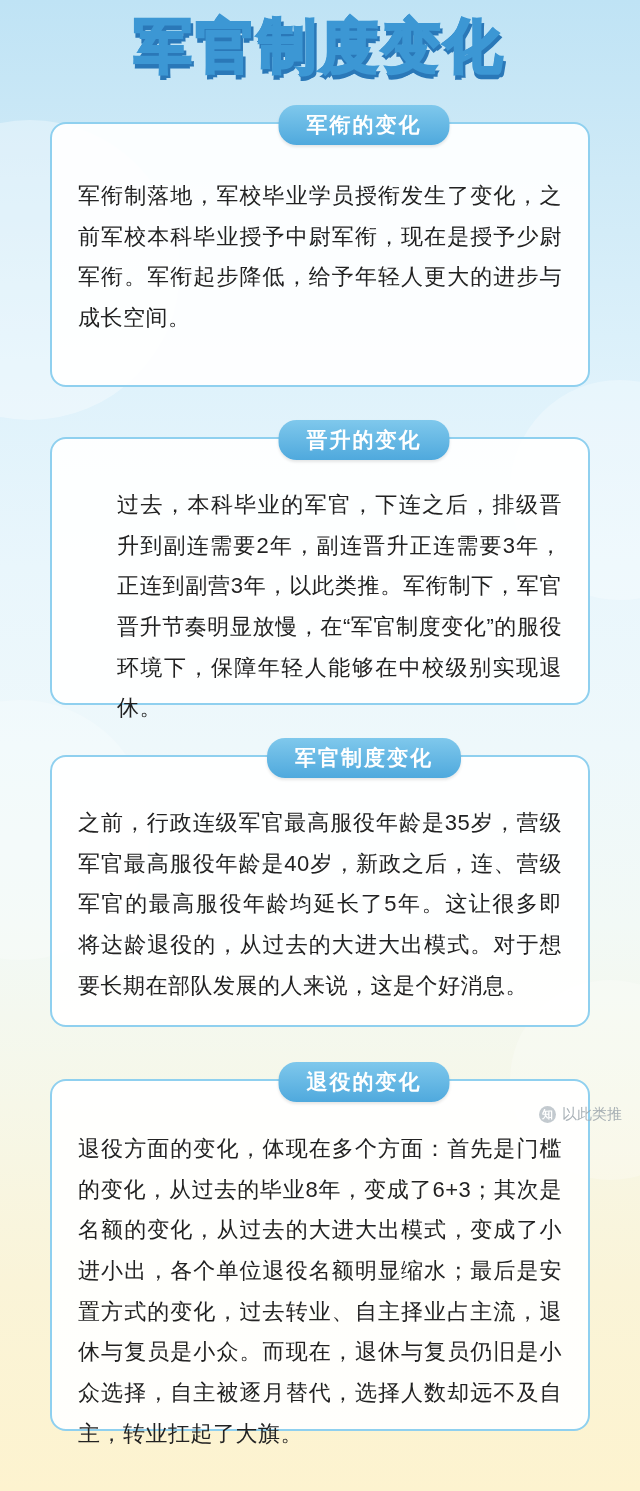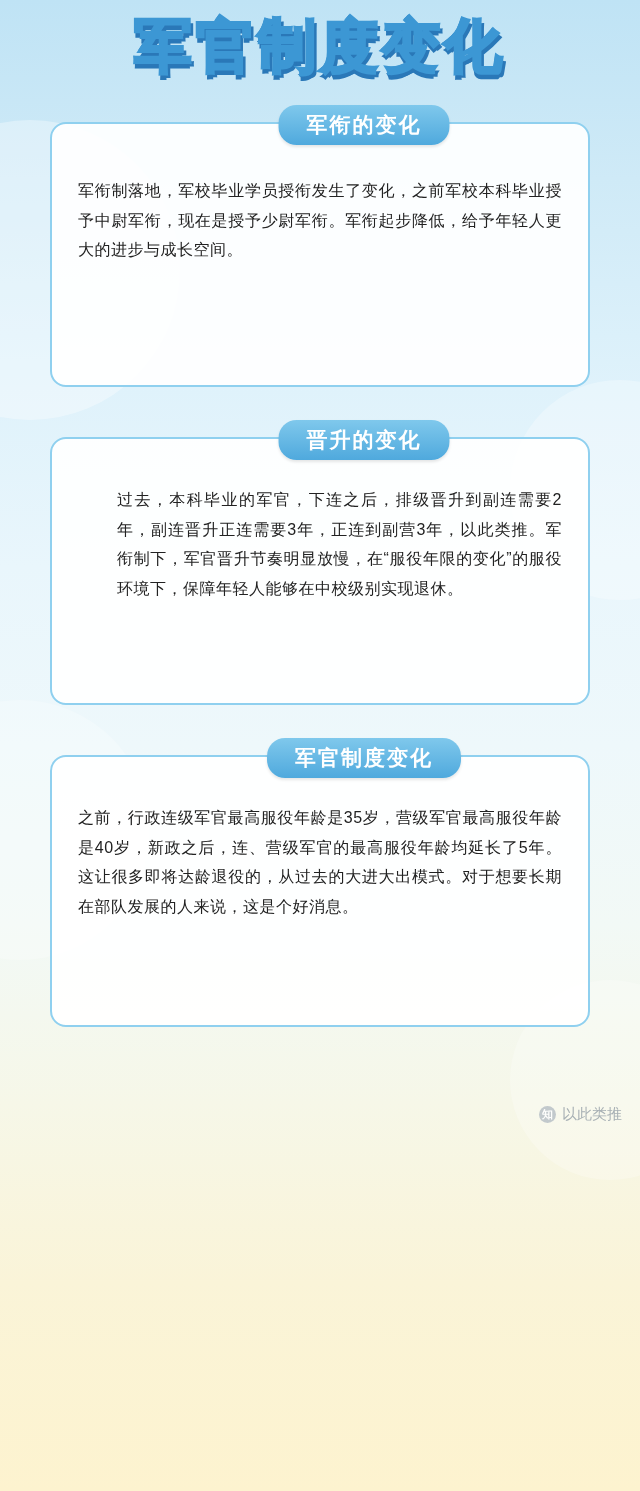--- a/index.html
+++ b/index.html
@@ -87,21 +87,21 @@
     font-weight: bold;
     letter-spacing: 2px;
     padding: 6px 28px;
     border-radius: 18px;
     white-space: nowrap;
     box-shadow: 0 2px 3px rgba(0,0,0,0.10);
     margin-left: 44px;
   }
   .card-body {
     padding: 46px 26px 26px 26px;
-    font-size: 16px;
+    font-size: 22px;
     line-height: 1.85;
     color: #222222;
     text-align: justify;
     text-justify: inter-ideograph;
     letter-spacing: 0.5px;
   }
 
   .sec1 { margin-top: 30px; height: 265px; }
   .sec2 { margin-top: 50px; height: 268px; padding-left: 39px; }
   .sec3 { margin-top: 50px; height: 272px; }
@@ -148,27 +148,31 @@
     <div class="main-title">军官制度变化</div>
   </div>
 
   <div class="card sec1">
     <div class="card-head">军衔的变化</div>
     <div class="card-body">军衔制落地，军校毕业学员授衔发生了变化，之前军校本科毕业授予中尉军衔，现在是授予少尉军衔。军衔起步降低，给予年轻人更大的进步与成长空间。</div>
   </div>
 
   <div class="card sec2">
     <div class="card-head">晋升的变化</div>
-    <div class="card-body">过去，本科毕业的军官，下连之后，排级晋升到副连需要2年，副连晋升正连需要3年，正连到副营3年，以此类推。军衔制下，军官晋升节奏明显放慢，在“服役年限的变化”的服役环境下，保障年轻人能够在中校级别实现退休。</div>
+    <div class="card-body">过去，本科毕业的军官，下连之后，排级晋升到副连需要2年，副连晋升正连需要3年，正连到副营3年，以此类推。军衔制下，军官晋升节奏明显放慢，在“军官制度变化”的服役环境下，保障年轻人能够在中校级别实现退休。</div>
   </div>
 
   <div class="card sec3">
     <div class="card-head">军官制度变化</div>
     <div class="card-body">之前，行政连级军官最高服役年龄是35岁，营级军官最高服役年龄是40岁，新政之后，连、营级军官的最高服役年龄均延长了5年。这让很多即将达龄退役的，从过去的大进大出模式。对于想要长期在部队发展的人来说，这是个好消息。</div>
   </div>
 
+  <div class="card sec4">
+    <div class="card-head">退役的变化</div>
+    <div class="card-body">退役方面的变化，体现在多个方面：首先是门槛的变化，从过去的毕业8年，变成了6+3；其次是名额的变化，从过去的大进大出模式，变成了小进小出，各个单位退役名额明显缩水；最后是安置方式的变化，过去转业、自主择业占主流，退休与复员是小众。而现在，退休与复员仍旧是小众选择，自主被逐月替代，选择人数却远不及自主，转业扛起了大旗。</div>
+  </div>
 
   <div class="watermark">
     <span class="wm-logo">知</span>
     <span>以此类推</span>
   </div>
 
 </div>
 
 </body></html>

